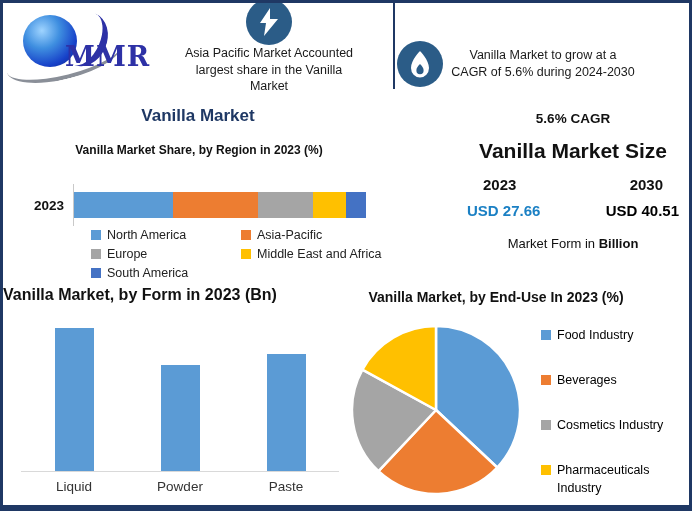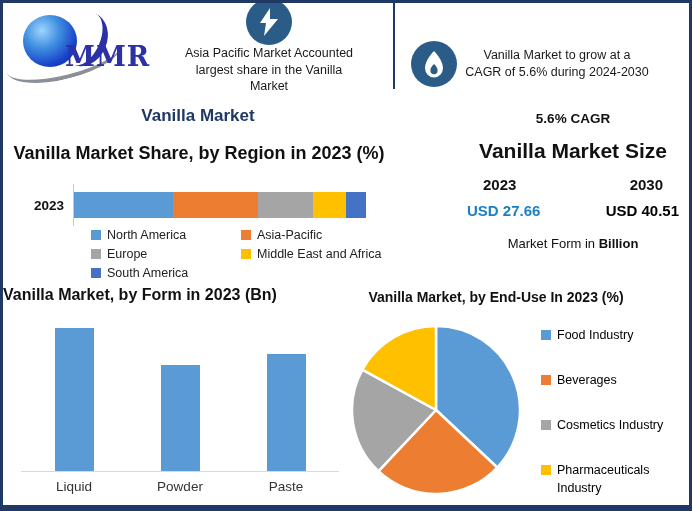--- a/index.html
+++ b/index.html
@@ -25,30 +25,30 @@
     position:absolute; top:4px; left:58px; width:46px; height:56px;
     border:0; border-right:7px solid #2d31a6; border-radius:50%;
     transform:rotate(24deg);
   }
   .logo-text{
     position:absolute; top:34px; left:62px; font-family:"DejaVu Serif", serif;
     font-weight:bold; font-size:27px; color:#2d31a6; letter-spacing:1px;
   }
   .callout{ display:flex; align-items:center; }
   .callout-1{ width:248px;flex-direction:column; }
-  .callout-2{ padding-left:18px;margin-top:33px; }
+  .callout-2{ padding-left:4px;margin-top:33px; }
   .badge{ width:46px; height:46px; border-radius:50%; background:#2b5c87; flex:0 0 auto;
           display:flex; align-items:center; justify-content:center; }
   .callout p{ font-size:12.5px; line-height:1.35; color:#1a1a1a; text-align:center; padding:0 8px; width:200px; }
   .header-divider{ position:absolute; top:0; left:390px; width:2px; height:86px; background:#1f3864; }
   
   .page-title{ position:absolute; top:103px; left:60px; width:270px; text-align:center;
                font-size:17px; font-weight:bold; color:#1f3864; }
   .chart1-title{ position:absolute; top:140px; left:0; width:392px; text-align:center;
-                 font-size:18px; font-weight:bold; color:#111; }
+                 font-size:12px; font-weight:bold; color:#111; }
   .hbar-row{ position:absolute; top:181px; left:10px; display:flex; align-items:center; }
   .hbar-cat{ width:60px; text-align:right; padding-right:9px; font-size:13.5px; font-weight:bold; color:#111; }
   .hbar-axis{ width:1px; height:42px; background:#c9c9c9; }
   .hbar{ display:flex; width:292px; height:26px; }
   .hbar .seg{ height:100%; }
   .legend-grid{ position:absolute; top:222px; left:88px; display:grid;
                 grid-template-columns:150px auto; grid-auto-rows:19px; font-size:12.5px; color:#222; }
   .legend-item{ display:flex; align-items:center; }
   .legend-swatch{ width:10px; height:10px; margin-right:6px; flex:0 0 auto; }
   .chart2-title{ position:absolute; top:283px; left:0; width:372px; 

